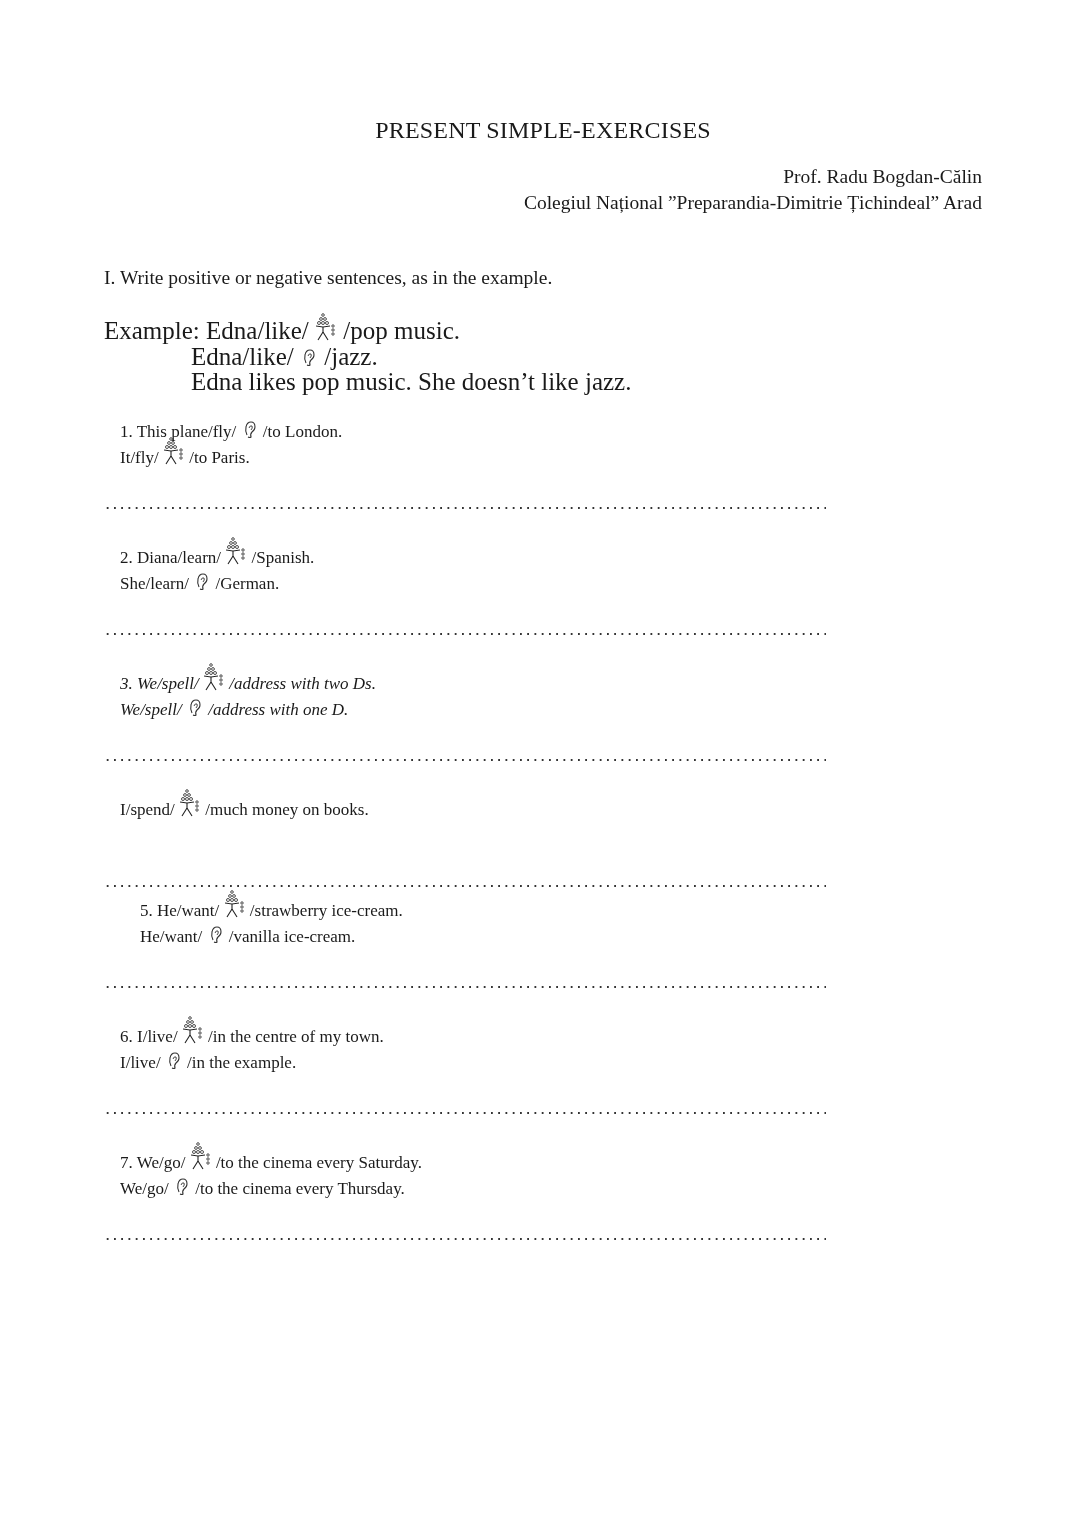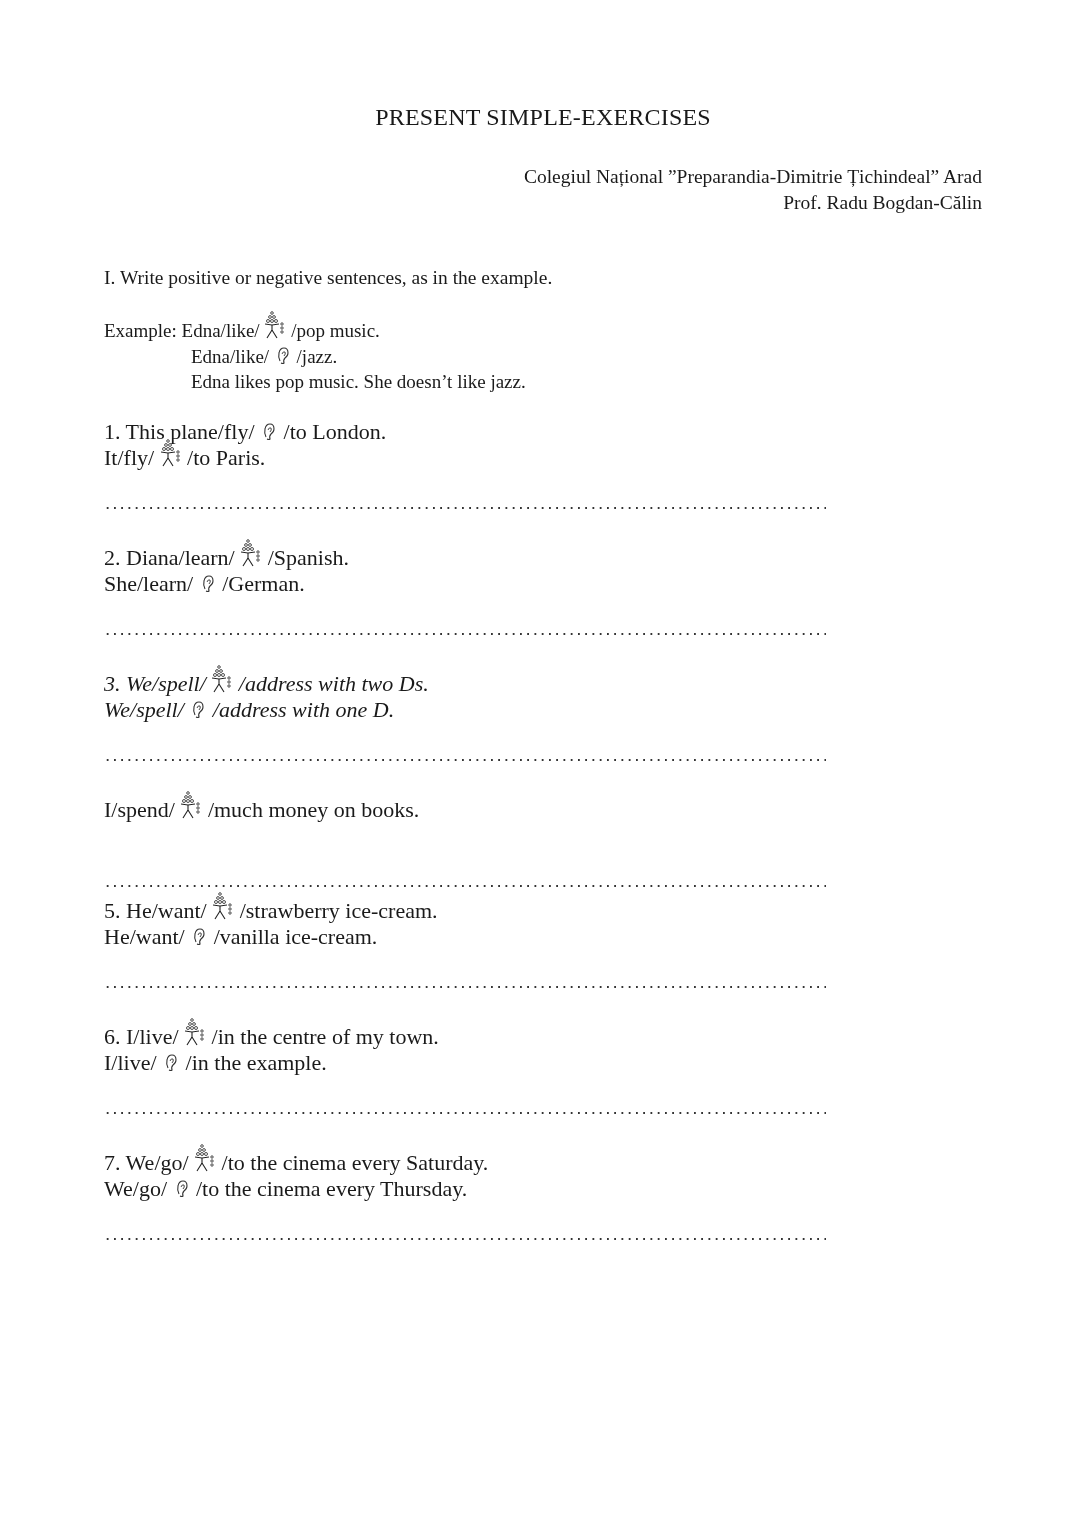--- a/index.html
+++ b/index.html
@@ -2,56 +2,56 @@
 <html><head>
   <meta charset="utf-8">
   <style>
     html, body { margin: 0; padding: 0; background: #ffffff; }
     body {
       width: 1086px; height: 1536px; position: relative; overflow: hidden;
       font-family: "Liberation Serif", "DejaVu Serif", serif;
       color: #1a1a1a;
     }
     .title {
-      position: absolute; top: 104px; left: 0; width: 1086px;
+      position: absolute; top: 117px; left: 0; width: 1086px;
       text-align: center; font-size: 24px; letter-spacing: 0.2px;
     }
     .author {
       position: absolute; right: 104px; top: 164px; text-align: right;
       font-size: 19.5px; line-height: 26px;
     }
     .instruction {
       position: absolute; left: 104px; top: 267px; font-size: 19.5px;
     }
     .example {
-      position: absolute; left: 104px; top: 318px; font-size: 19px; line-height: 25.5px;
+      position: absolute; left: 104px; top: 318px; font-size: 25px; line-height: 25.5px;
     }
     .example .indent { padding-left: 87px; }
     .exercise {
-      position: absolute; left: 104px; font-size: 22px; line-height: 25.5px;
+      position: absolute; left: 120px; font-size: 17px; line-height: 25.5px;
     }
     .answer-line {
       position: absolute; left: 104px; width: 722px; height: 4px;
       background-image: radial-gradient(circle, #333 1.1px, transparent 1.3px);
       background-size: 7.25px 4px; background-repeat: repeat-x;
     }
     .glyph { display: inline-block; vertical-align: -2px; }
     .glyph svg { display: block; }
     .pos-glyph { width: 22px; height: 28px; margin-top: -8px; vertical-align: -2px; }
     .neg-glyph { width: 12px; height: 18px; margin: 0 3px; }
   </style>
 </head>
 <body>
 
 <div>
   <div class="title">PRESENT SIMPLE-EXERCISES</div>
 
   <div class="author">
+    <div>Prof. Radu Bogdan-Călin</div>
     <div>Colegiul Național ”Preparandia-Dimitrie Țichindeal” Arad</div>
-    <div>Prof. Radu Bogdan-Călin</div>
   </div>
 
   <div class="instruction">I. Write positive or negative sentences, as in the example.</div>
 
   <div class="example">
     <div>
       <span>Example:</span>
       <span class="prompt"><span>Edna/like/</span>
   <span class="glyph pos-glyph">
     <svg width="22" height="28" viewBox="0 0 22 28">
@@ -181,21 +181,21 @@
       <path d="M1 13 Q8 15 15 13" fill="none" stroke="#222" stroke-width="1"></path>
       <path d="M8 14 L8 19 M8 19 L3 27 M8 19 L13 27" fill="none" stroke="#222" stroke-width="1.1"></path>
       <circle cx="18" cy="13" r="1.2" fill="none" stroke="#222" stroke-width="0.8"></circle>
       <circle cx="18" cy="17" r="1.2" fill="none" stroke="#222" stroke-width="0.8"></circle>
       <circle cx="18" cy="21" r="1.2" fill="none" stroke="#222" stroke-width="0.8"></circle>
     </svg>
   </span>
 <span>/much money on books.</span></div>
       </div>
       <div class="answer-line" style="top: 884px;"></div>
-      <div class="exercise" style="top: 898px;">
+      <div class="exercise" style="top: 898px; margin-left: 20px;">
         <div><span>5. </span><span>He/want/</span>
   <span class="glyph pos-glyph">
     <svg width="22" height="28" viewBox="0 0 22 28">
       <circle cx="8" cy="2" r="1.3" fill="none" stroke="#222" stroke-width="0.8"></circle>
       <circle cx="6" cy="6" r="1.4" fill="none" stroke="#222" stroke-width="0.8"></circle>
       <circle cx="10" cy="6" r="1.4" fill="none" stroke="#222" stroke-width="0.8"></circle>
       <circle cx="4" cy="10" r="1.5" fill="none" stroke="#222" stroke-width="0.8"></circle>
       <circle cx="8" cy="10" r="1.5" fill="none" stroke="#222" stroke-width="0.8"></circle>
       <circle cx="12" cy="10" r="1.5" fill="none" stroke="#222" stroke-width="0.8"></circle>
       <path d="M1 13 Q8 15 15 13" fill="none" stroke="#222" stroke-width="1"></path>

